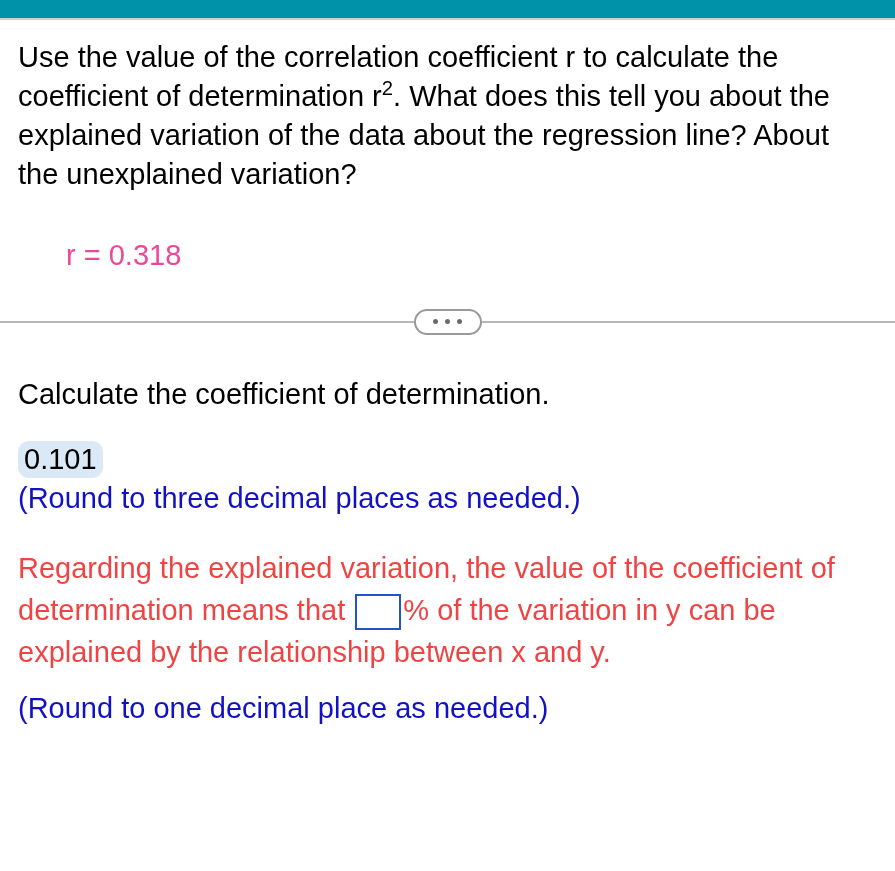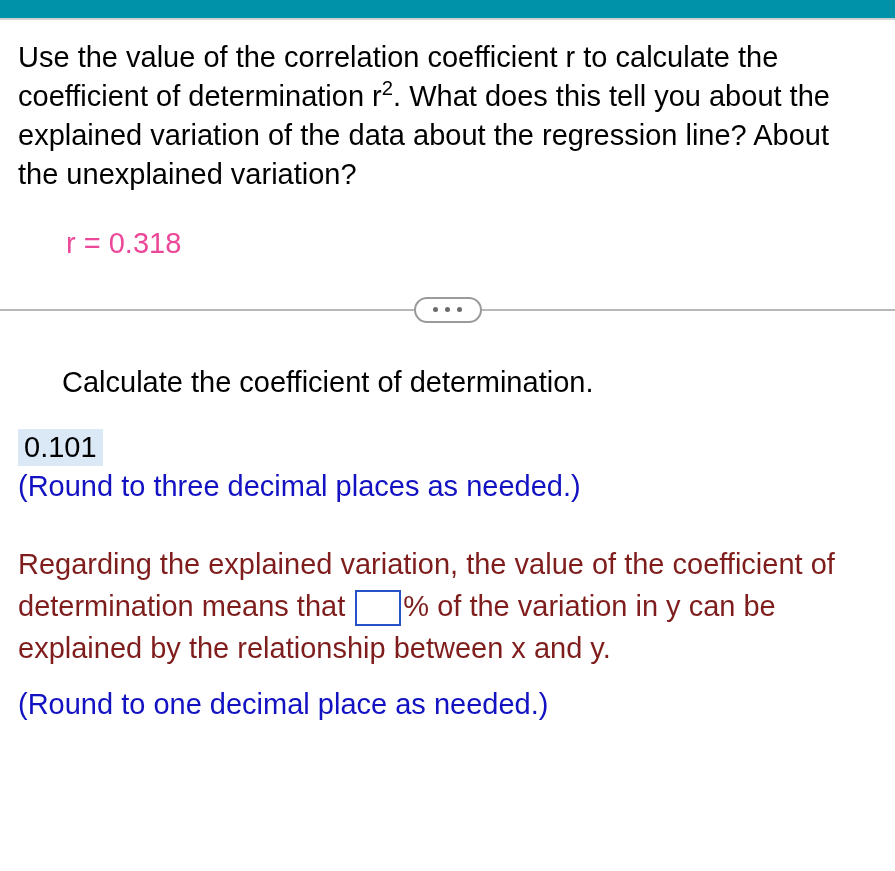--- a/index.html
+++ b/index.html
@@ -20,21 +20,21 @@
       background: #d0d0d0;
       width: 100%;
     }
     .content {
       padding: 18px 18px 0 18px;
     }
     .question-text {
       font-size: 29px;
       line-height: 1.35;
       color: #000;
-      margin-bottom: 4px;
+      margin-bottom: 16px;
     }
     sup {
       font-size: 0.7em;
       vertical-align: super;
       line-height: 0;
     }
     .r-value-row {
       font-size: 29px;
       color: #ec4899;
       padding: 28px 0 30px 48px;
@@ -74,40 +74,40 @@
       background: #6b6b6b;
       border-radius: 50%;
     }
     .below {
       padding: 36px 18px 0 18px;
     }
     .prompt-text {
       font-size: 29px;
       color: #000;
       margin-bottom: 30px;
-      margin-left: 44px;
     }
     .answer-box {
       display: inline-block;
       background: #dbe9f7;
       font-size: 29px;
       padding: 2px 6px;
       color: #000;
       margin-left: 0px;
+      border-radius: 11px;
     }
     .hint {
       font-size: 29px;
       color: #1212c3;
       margin-top: 4px;
-      margin-bottom: 40px;
+      margin-bottom: 32px;
     }
     .fill-text {
       font-size: 29px;
       line-height: 1.45;
-      color: #7f1d1d;
+      color: #ef4444;
     }
     .input-blank {
       display: inline-block;
       width: 46px;
       height: 36px;
       border: 2px solid #2453c9;
       vertical-align: middle;
       margin: 0 2px;
       background: #fff;
     }

